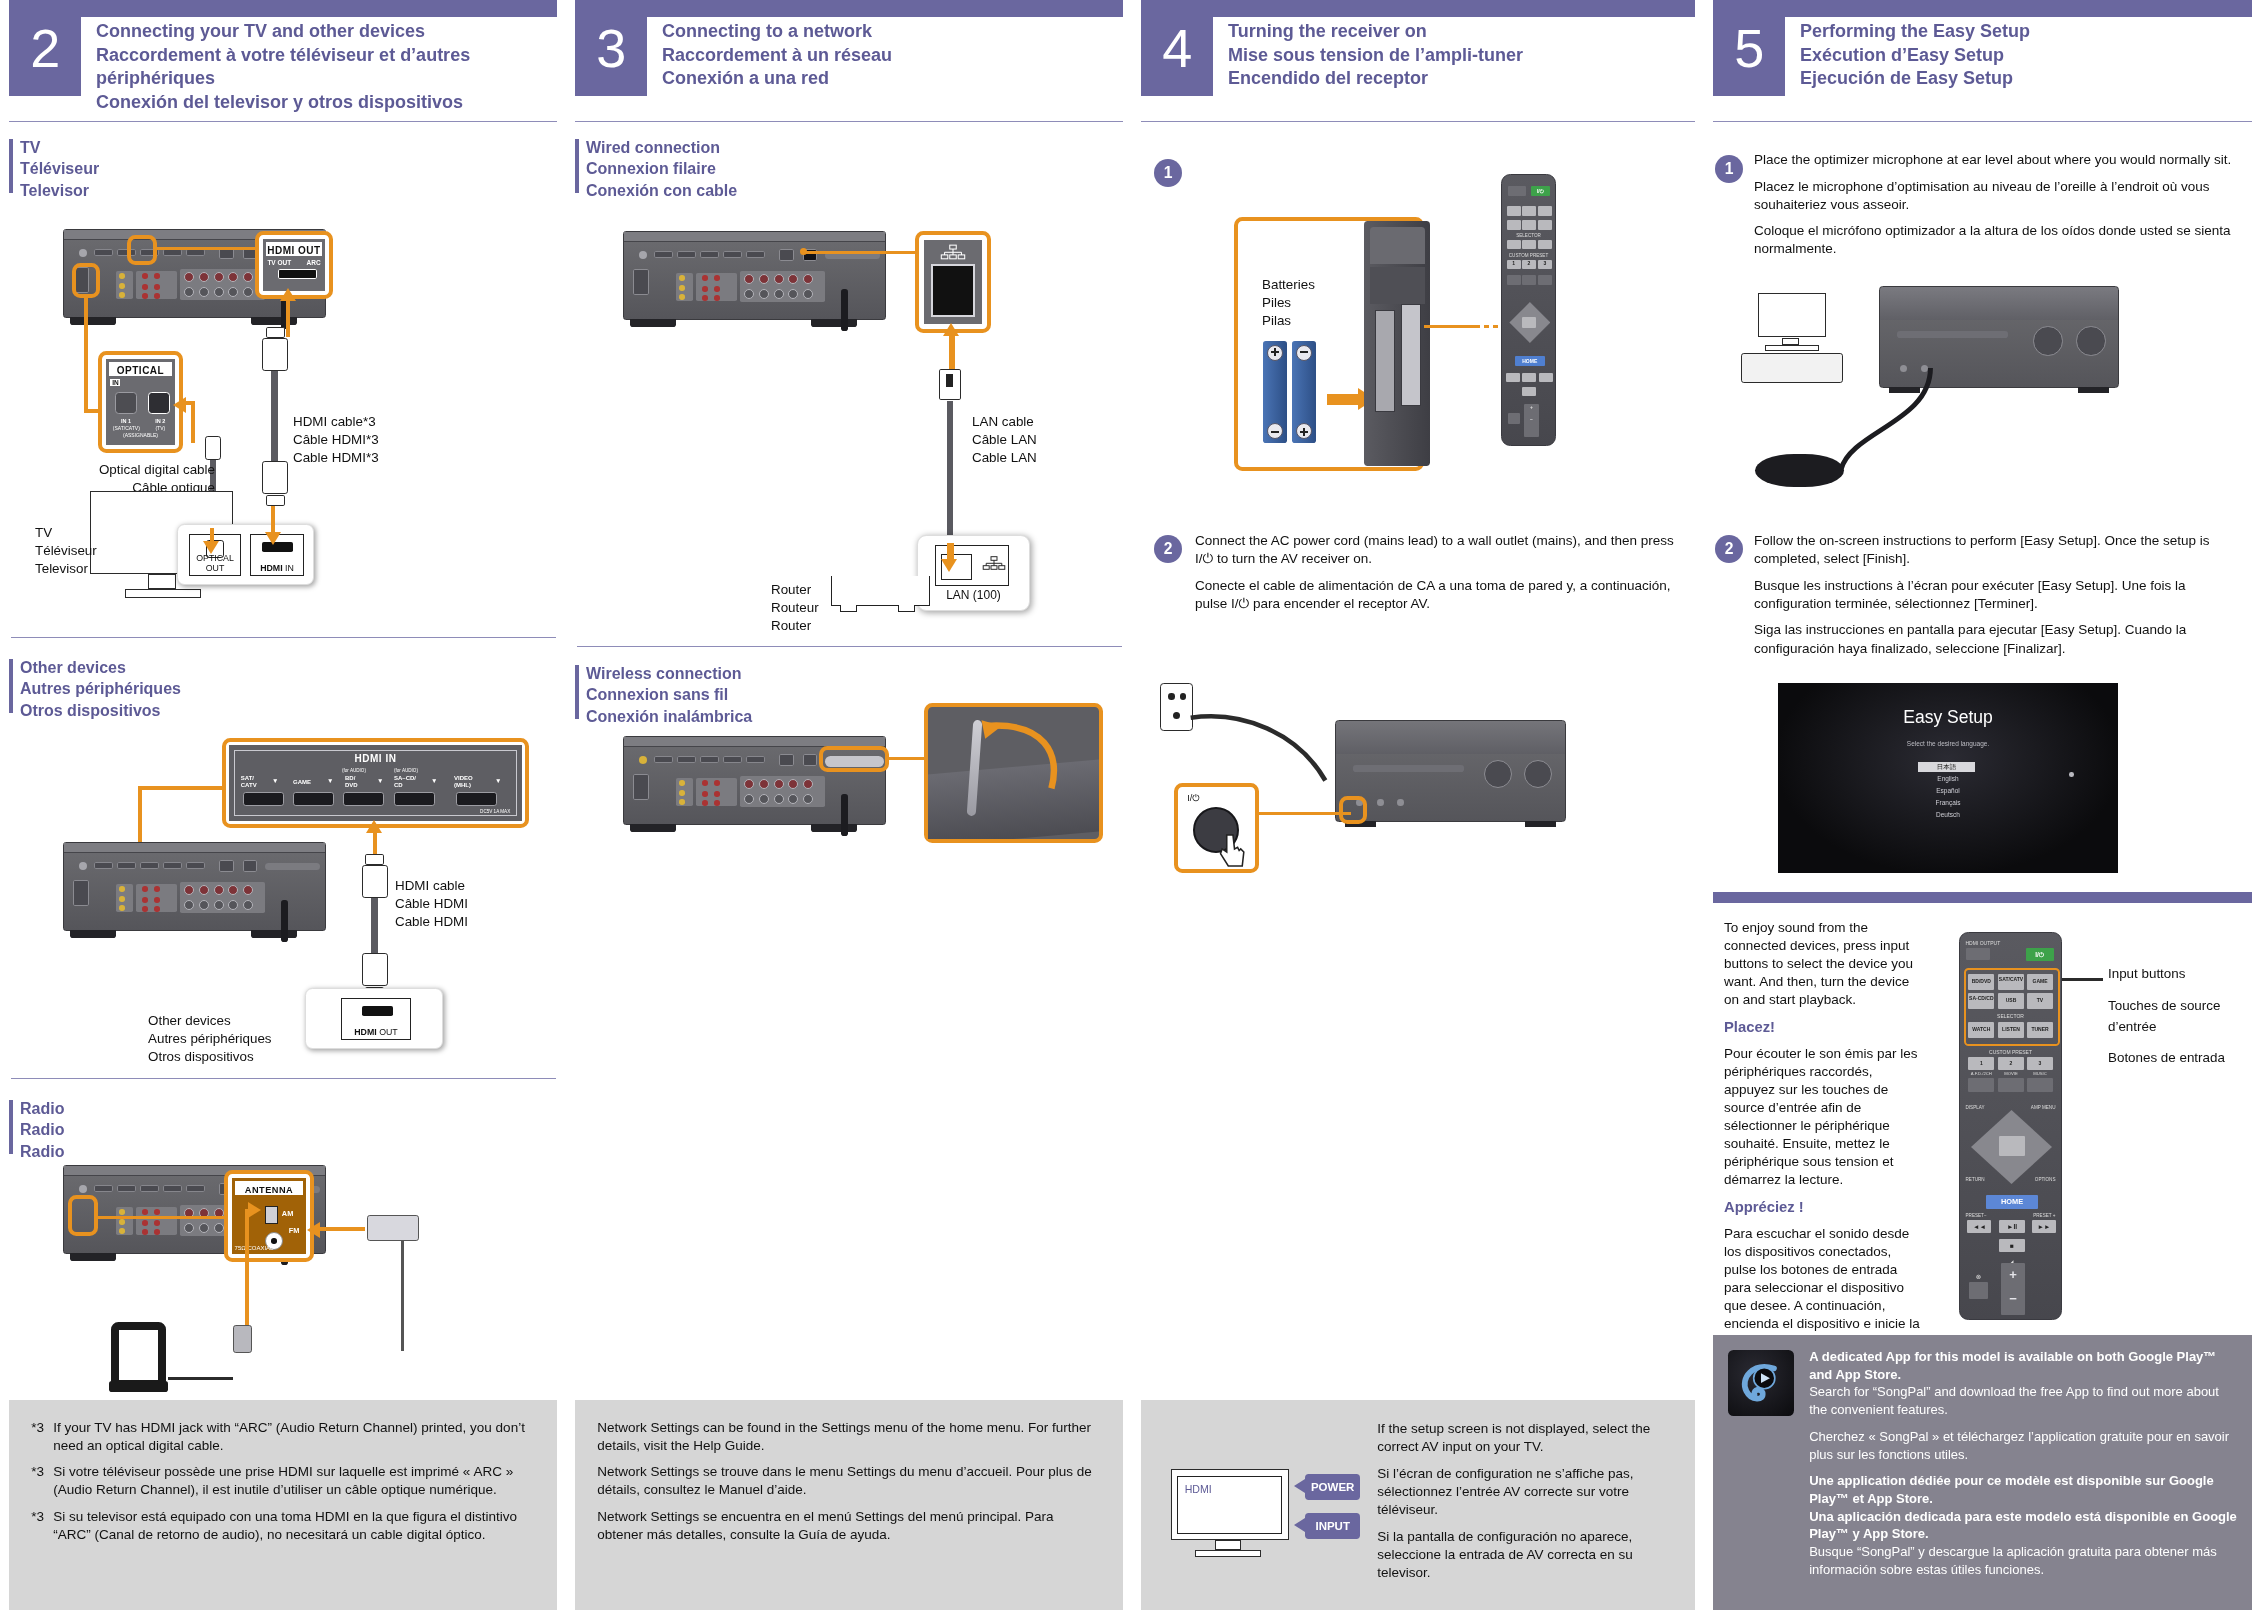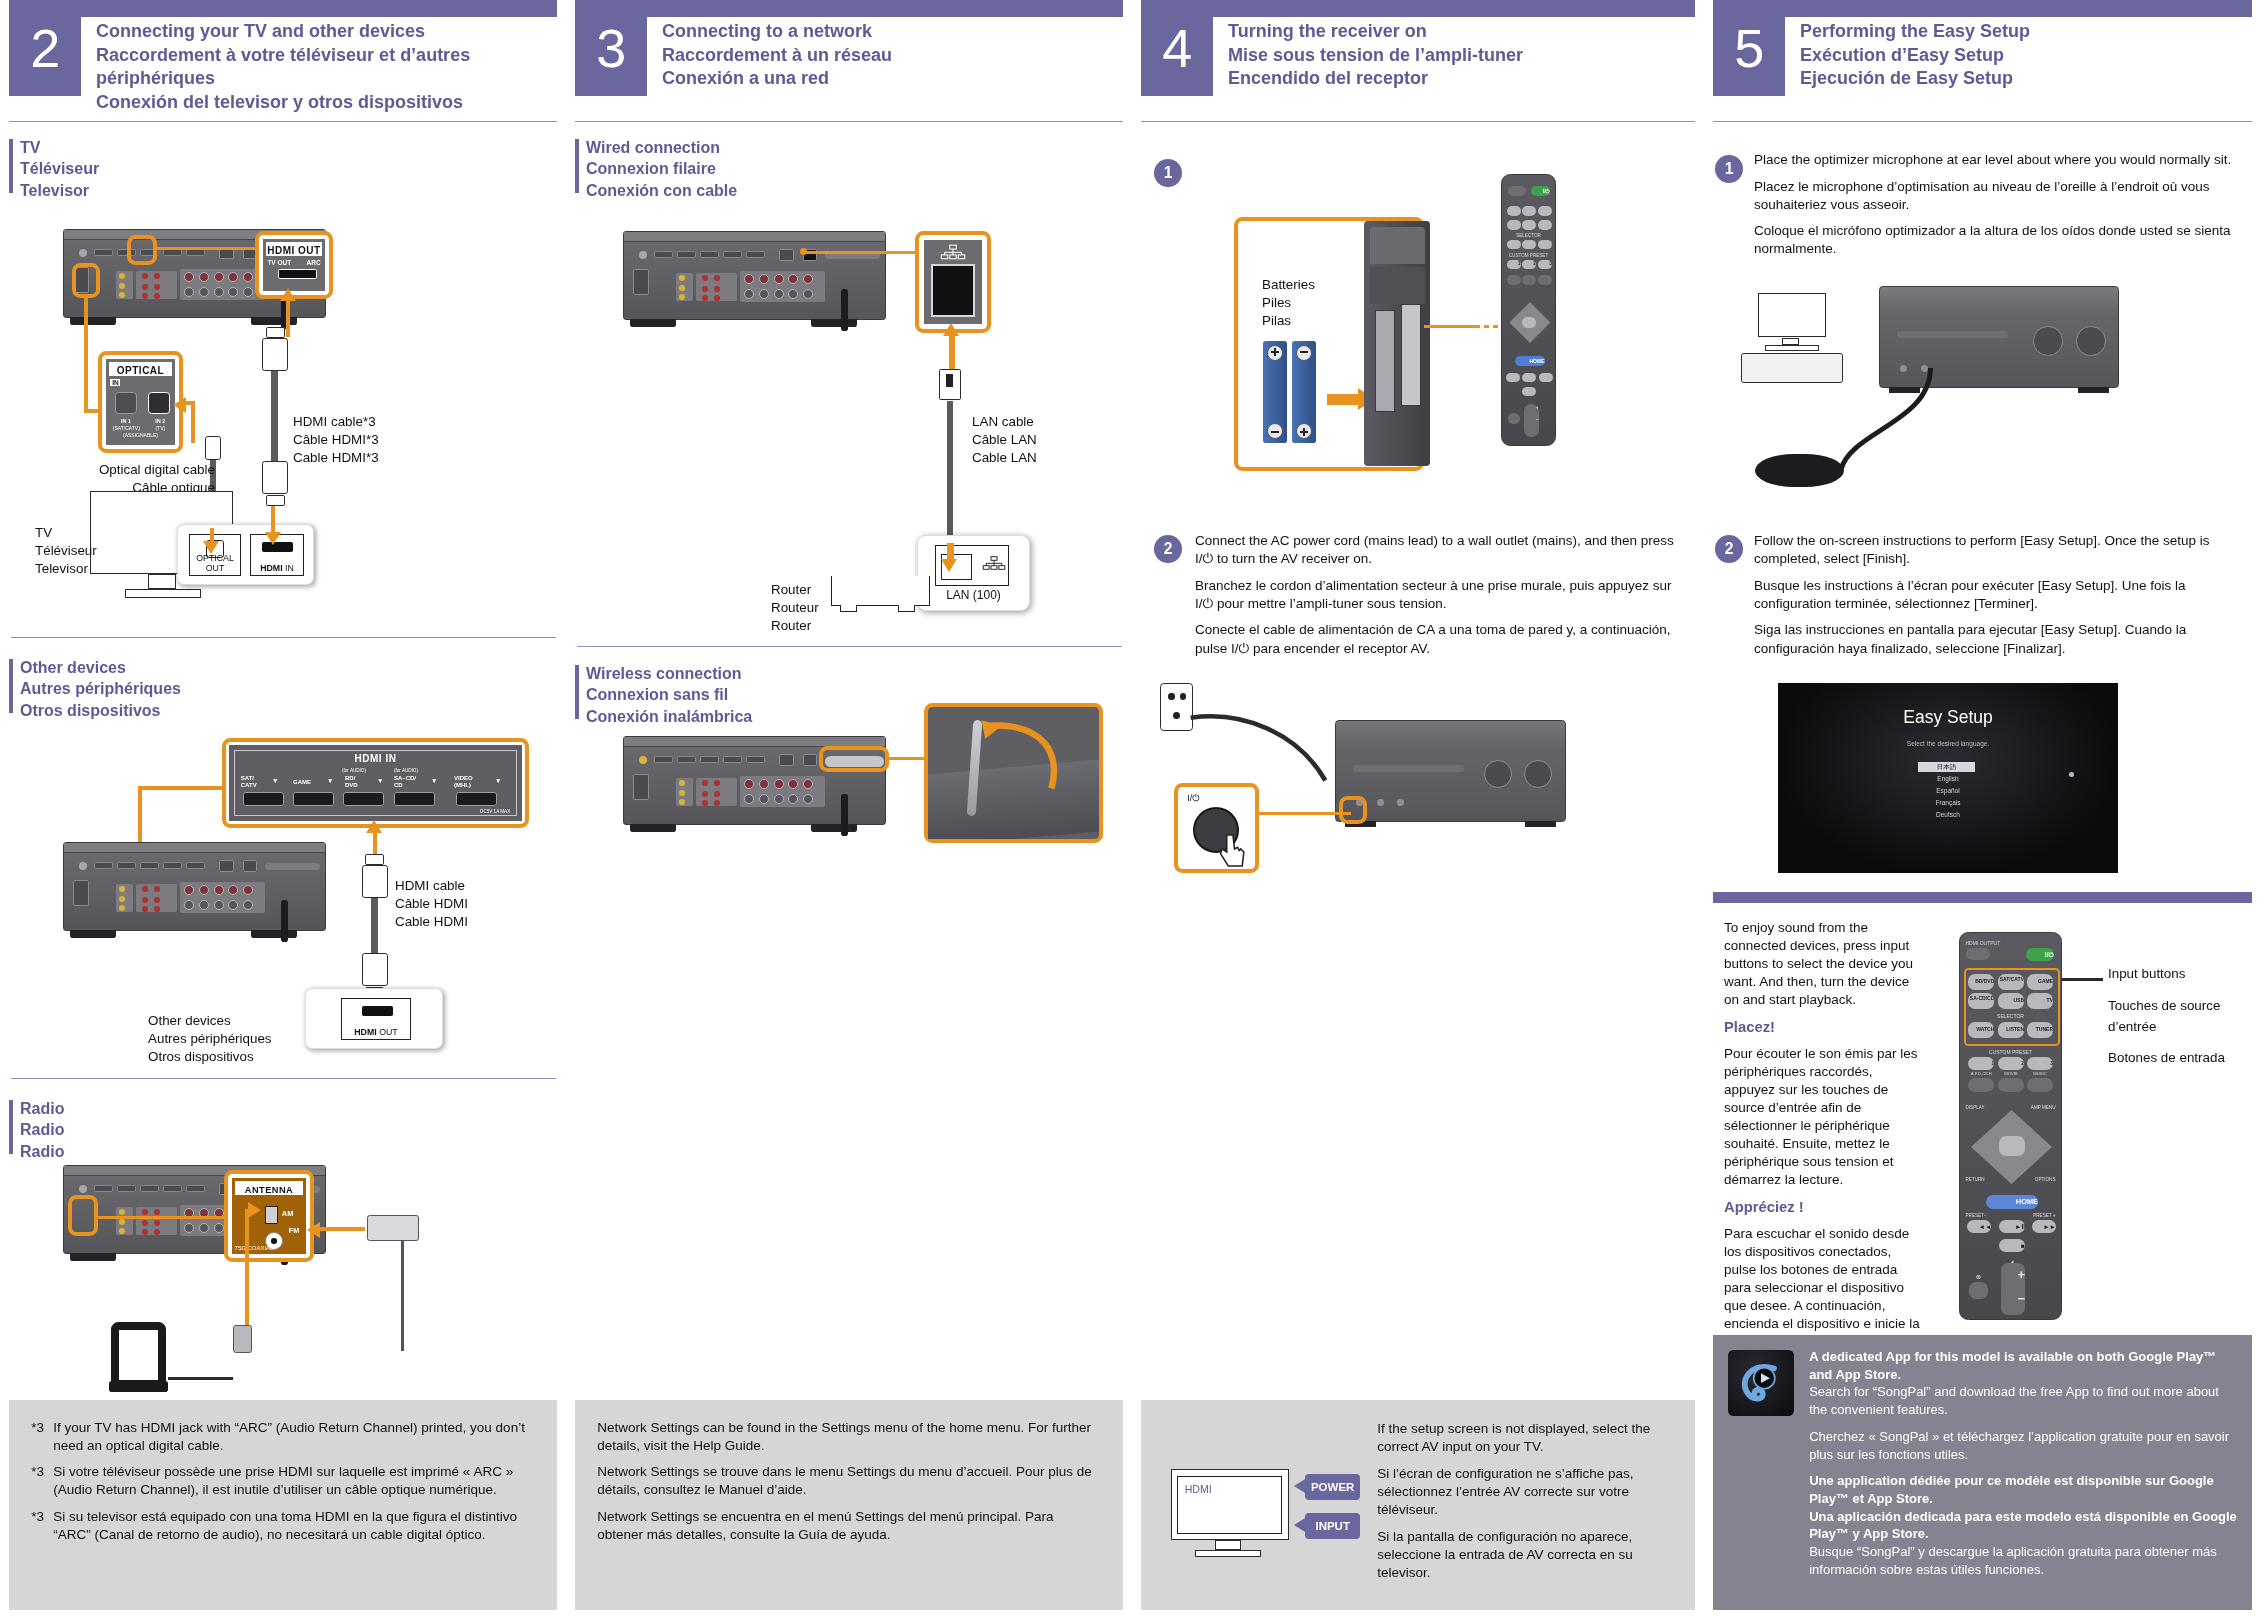--- a/index.html
+++ b/index.html
@@ -77,22 +77,22 @@
   .grayblock .txt p { margin-bottom:8.3px; }
   .fn { position:relative; padding-left:22px; }
   .fn .mk { position:absolute; left:0; top:0; font-size:13.5px; }
 
   
   .purpleblock { position:absolute; background:#85838f; color:#fff; }
   .purplebar { position:absolute; background:#6a679f; }
 
   
   .remote { position:absolute; background:linear-gradient(#5a5a60,#47474d); border-radius:9.2px; border:0.9px solid #3a3a40; }
-  .rbtn { position:absolute; background:#b9b9bd; border-radius:7px; color:#222; font-size:5px;
-      text-align:right; font-weight:bold; overflow:hidden; }
+  .rbtn { position:absolute; background:#b9b9bd; border-radius:1px; color:#222; font-size:5px;
+      text-align:center; font-weight:bold; overflow:hidden; }
   .rbtn.dark { background:#6d6d73; color:#ddd; }
   .rlabel { position:absolute; color:#ddd; font-size:4.6px; text-align:center; }
   .rdpad { position:absolute; background:#88888e; }
 
   
   .esetup { position:absolute; background:#0b0b0d; }
   .esetup .ttl { position:absolute; width:100%; text-align:center; color:#fff; font-size:17.5px; }
   .esetup .sub { position:absolute; width:100%; text-align:center; color:#bdbdc4; font-size:6.5px; }
   .esetup .opt { position:absolute; width:100%; text-align:center; color:#cfcfd6; font-size:6.5px; }
   .esetup .optsel { position:absolute; background:#d8d8dc; color:#111; font-size:6.5px; text-align:center; }
@@ -728,21 +728,20 @@
       <div class="rbtn" style="left:20px;top:212px;width:14px;height:9.2px;"></div>
       <div class="rbtn dark" style="left:5.5px;top:238px;width:12px;height:11px;"></div>
       <div class="rbtn dark" style="left:22px;top:229px;width:14.8px;height:33px;">+<br><br>−</div>
     </div>
     <div style="position:absolute;left:292px;top:325px;width:52px;height:2.8px;background:#e8921f;"></div>
     <div style="position:absolute;left:343px;top:325px;width:26px;height:2.8px;background:repeating-linear-gradient(90deg,#e8921f 0 4.6px,transparent 4.6px 9.2px);"></div>
 
     <div class="circnum" style="left:22px; top:535px;">2</div>
     <div class="para" style="left:63px; top:532px; width:480px;">
       <p>Connect the AC power cord (mains lead) to a wall outlet (mains), and then press I/⏻ to turn the AV receiver on.</p>
-      <p>Branchez le cordon d’alimentation secteur à une prise murale, puis appuyez sur I/⏻ pour mettre l’ampli-tuner sous tension.</p>
       <p>Conecte el cable de alimentación de CA a una toma de pared y, a continuación, pulse I/⏻ para encender el receptor AV.</p>
     </div>
 
     <div class="wall" style="left:28px; top:683px; width:33px;height:48px;">
       <div class="dot" style="left:7.4px;top:9.2px;width:6.5px;height:6.5px;background:#222;"></div>
       <div class="dot" style="left:18.5px;top:9.2px;width:6.5px;height:6.5px;background:#222;"></div>
       <div class="dot" style="left:12px;top:28px;width:7.4px;height:7.4px;background:#222;"></div>
     </div>
     <svg viewBox="0 0 180 120" style="position:absolute;left:55px;top:701px;width:166px;height:111px;">
       <path d="M4 18 C 60 10, 120 34, 150 86" fill="none" stroke="#2b2b2b" stroke-width="5"></path>

